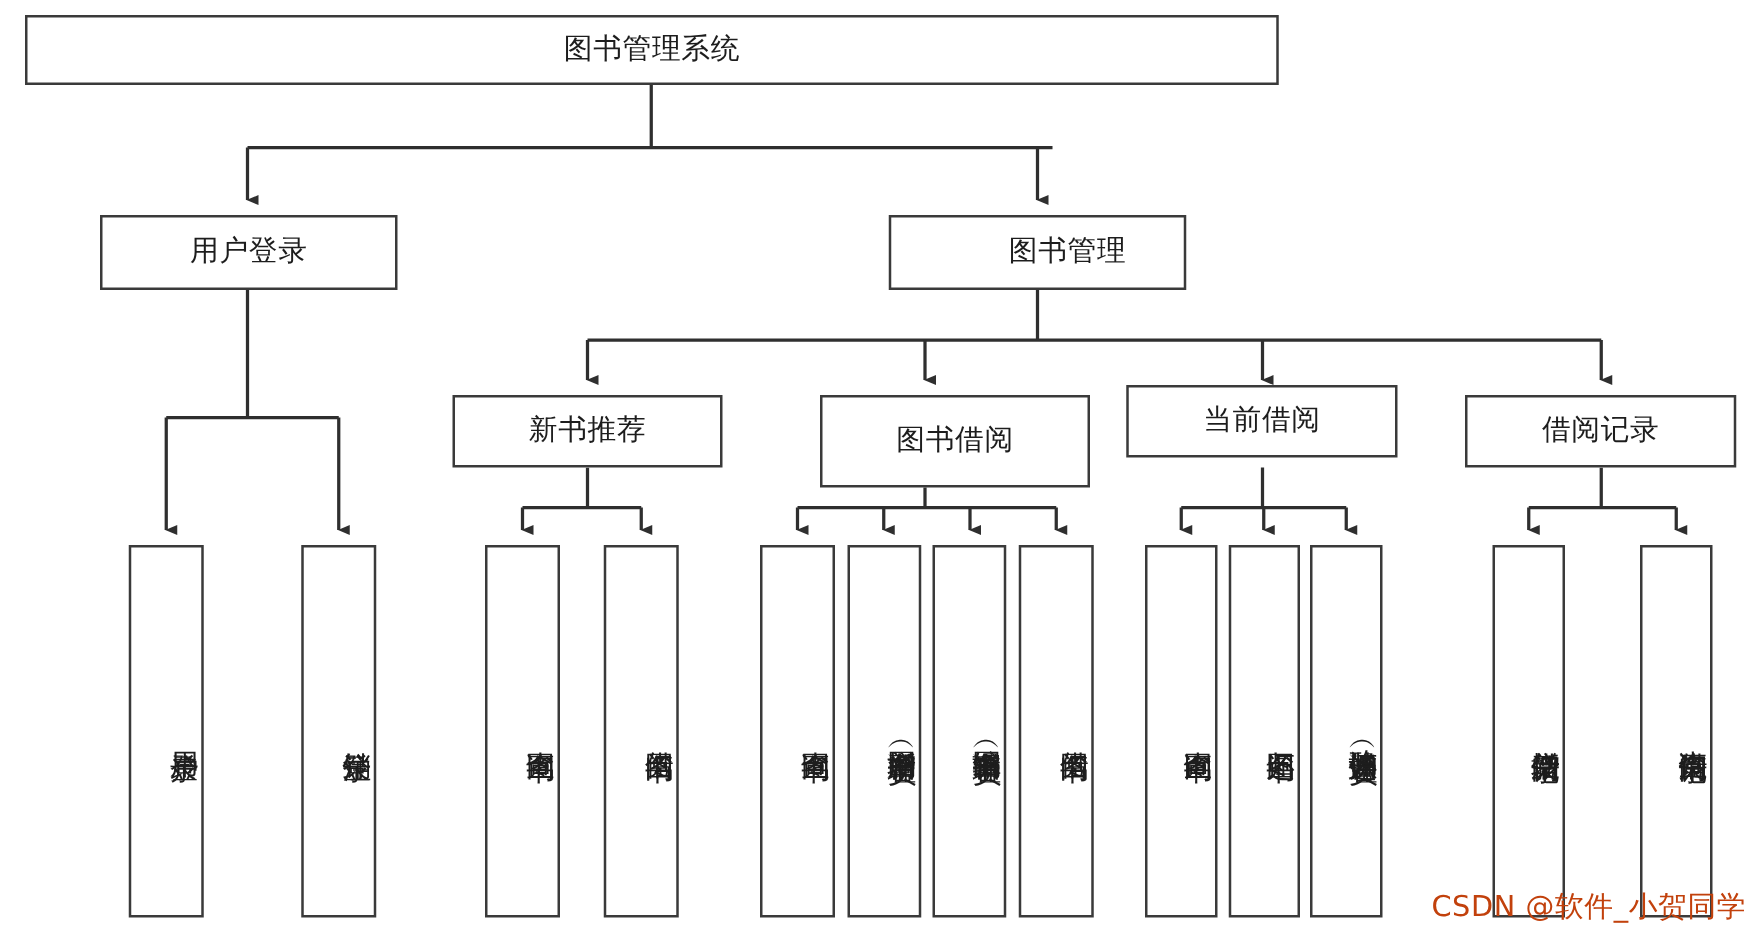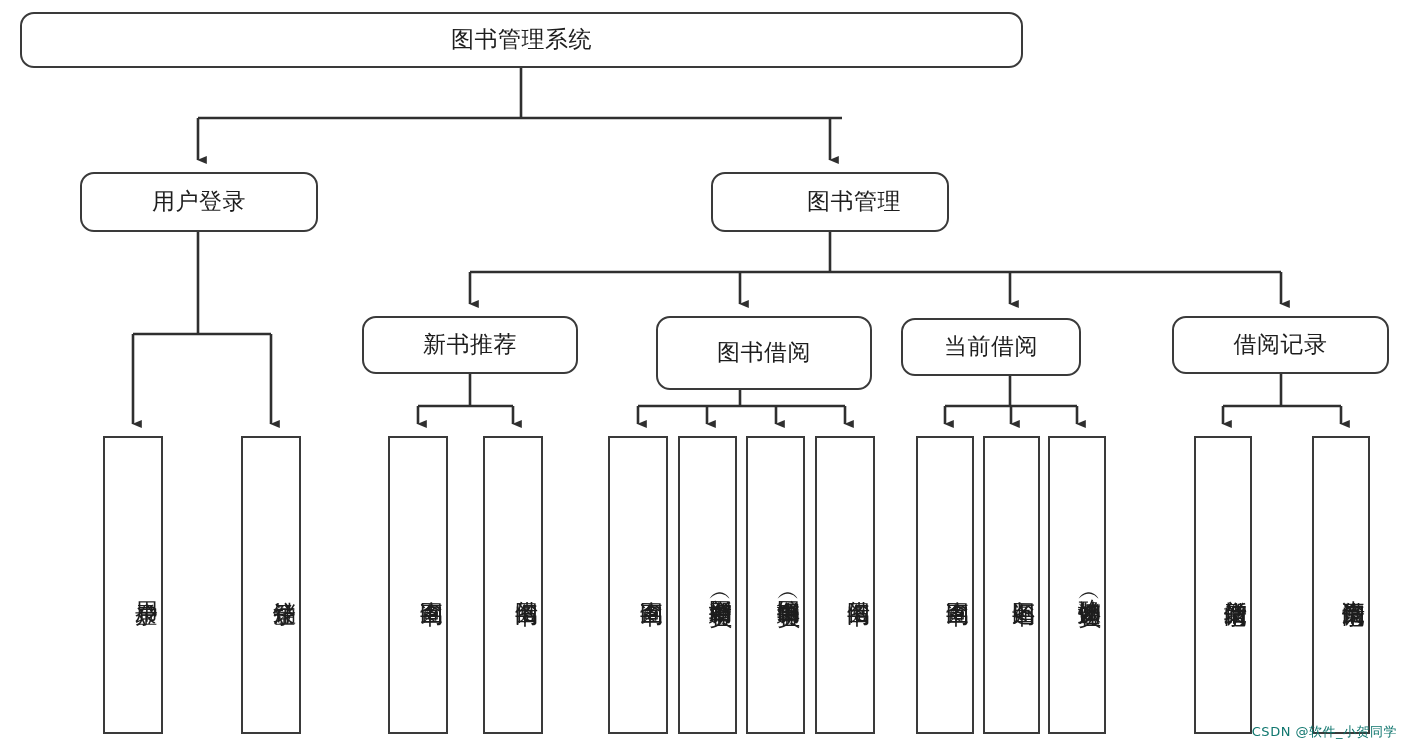--- a/index.html
+++ b/index.html
@@ -35,21 +35,20 @@
     display: flex;
     align-items: center;
     justify-content: center;
     text-align: center;
     color: #1d1d1d;
     line-height: 1.28;
   }
   .node.horizontal {
     font-size: 23px;
     letter-spacing: 0.5px;
-    border-radius: 14px;
   }
   .node.vertical {
     writing-mode: vertical-rl;
     text-orientation: upright;
     font-size: 23px;
     letter-spacing: 1px;
     padding: 6px 0;
     align-items: flex-start;
     justify-content: center;
   }
@@ -57,22 +56,22 @@
     writing-mode: vertical-rl;
     text-orientation: upright;
     display: block;
     max-height: 100%;
     white-space: normal;
   }
   #watermark {
     position: absolute;
     right: 8px;
     bottom: 6px;
-    font-size: 13px;
-    color: #0f766e;
+    font-size: 23px;
+    color: #c2410c;
     letter-spacing: 0.5px;
     white-space: nowrap;
     font-family: "DejaVu Sans", "Liberation Sans", sans-serif;
   }
 </style>
 </head>
 <body>
 
 <div id="canvas">
 
@@ -136,21 +135,21 @@
   <div class="node horizontal" style="left:711px; top:172px; width:238px; height:60px;padding-left:48px;">
     <span class="label">图书管理</span>
   </div>
 
   <div class="node horizontal" style="left:362px; top:316px; width:216px; height:58px;align-items:center;">
     <span class="label">新书推荐</span>
   </div>
   <div class="node horizontal" style="left:632px; top:316px; width:216px; height:74px;margin-left:24px;">
     <span class="label">图书借阅</span>
   </div>
-  <div class="node horizontal" style="left:901px; top:318px; width:180px; height:58px;">
+  <div class="node horizontal" style="left:901px; top:308px; width:217px; height:58px;">
     <span class="label">当前借阅</span>
   </div>
   <div class="node horizontal" style="left:1172px; top:316px; width:217px; height:58px;justify-content:center;">
     <span class="label">借阅记录</span>
   </div>
 
   <div class="node vertical" style="left:103px; top:436px; width:60px; height:298px;">
     <span class="label">用户登录</span>
   </div>
   <div class="node vertical" style="left:241px; top:436px; width:60px; height:298px;">

